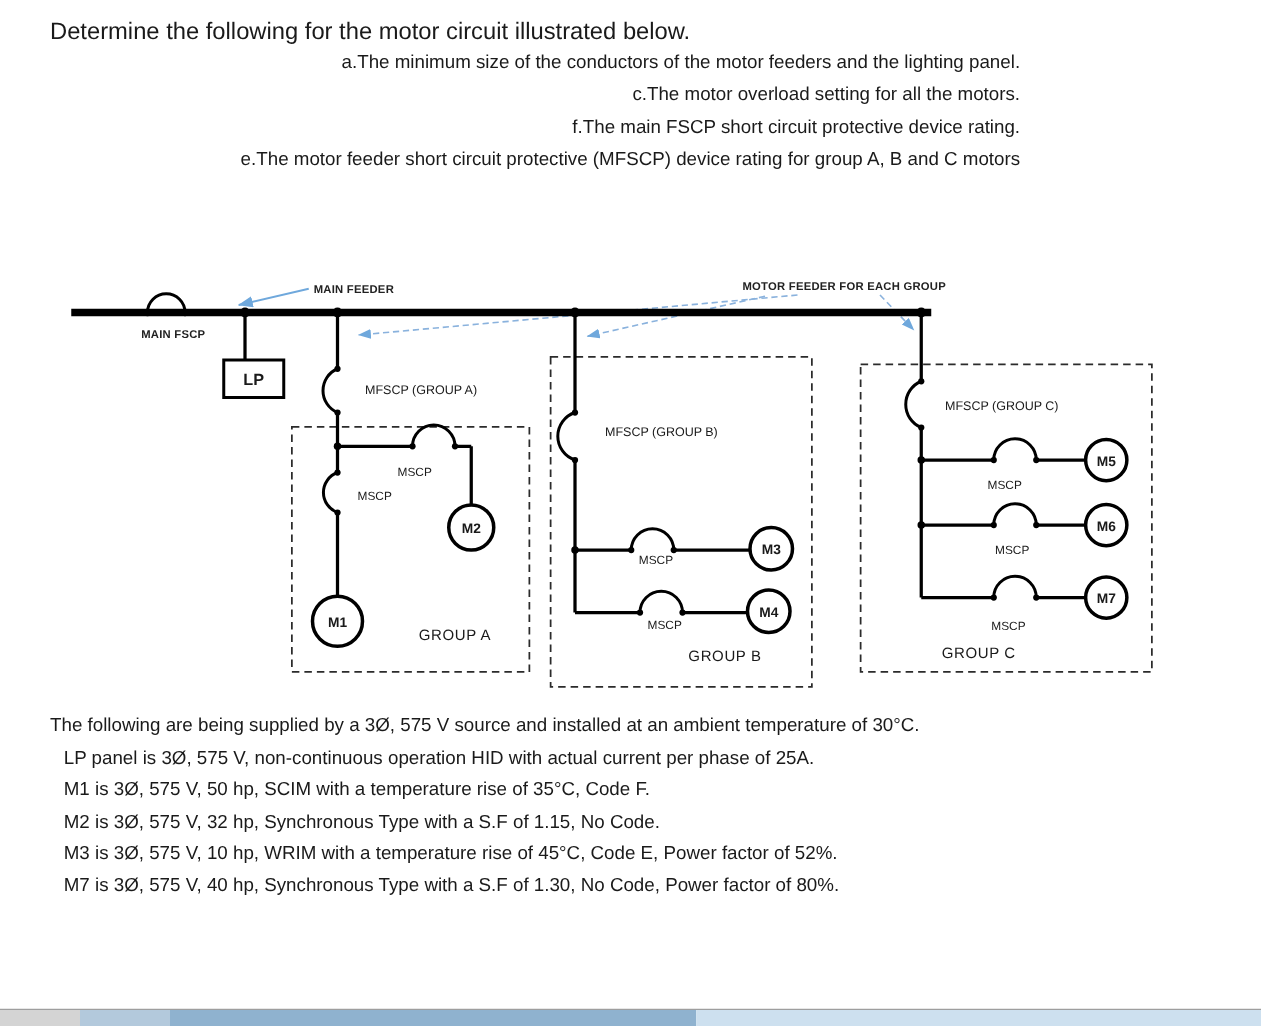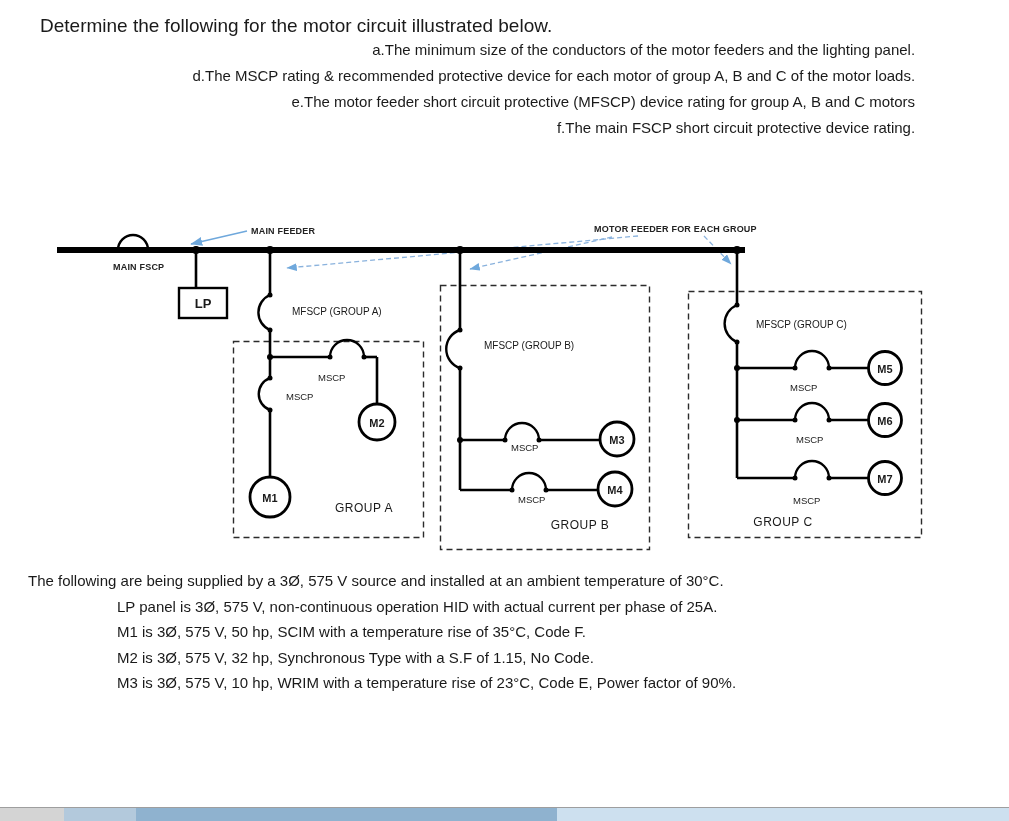--- a/index.html
+++ b/index.html
@@ -14,22 +14,22 @@
   }
   .intro {
     position: absolute; left: 40px; top: 15px;
     font-size: 19px; white-space: nowrap;
   }
   .items { position: absolute; left: 13px; top: 37px; text-align: right; }
   .item { height: 26px; line-height: 26px; white-space: nowrap; font-size: 15px; }
   .item .letter { display: inline-block; margin-left: 163px; width: 29px; }
   .item:nth-child(6) .letter { font-weight: bold; }
   .specs { position: absolute; left: 0; top: 568px; font-size: 15px; }
-  .specs .sintro { padding-left: 28px; line-height: 26px; white-space: nowrap; }
-  .specs .sline { padding-left: 117px; line-height: 25.4px; white-space: nowrap; }
+  .specs .sintro { padding-left: 40px; line-height: 26px; white-space: nowrap; }
+  .specs .sline { padding-left: 51px; line-height: 25.4px; white-space: nowrap; }
   svg.diagram { position: absolute; left: 0; top: 218px; }
   svg text { font-family: "Liberation Sans", sans-serif; fill: #1a1a1a; }
   .lbl  { font-size: 9px; font-weight: 600; letter-spacing: 0.2px; fill: #222; }
   .lbl2 { font-size: 10px; }
   .lbl3 { font-size: 9.5px; }
   .mlbl { font-size: 11px; font-weight: bold; }
   .lplbl { font-size: 13px; font-weight: bold; }
   .glbl { font-size: 12px; letter-spacing: 0.5px; }
   .wire { stroke: #000; stroke-width: 2.6; fill: none; }
   .bus  { stroke: #000; stroke-width: 6; fill: none; }
@@ -48,27 +48,27 @@
 </head>
 <body>
 
 <div class="intro">Determine the following for the motor circuit illustrated below.</div>
 
 <div class="items">
   <div class="item">
     <span class="letter">a.</span><span class="text">The minimum size of the conductors of the motor feeders and the lighting panel.</span>
   </div>
   <div class="item">
-    <span class="letter">d.</span><span class="text">The MSCP rating &amp; recommended protective device for each motor of group A, B and C of the motor loads.</span>
+    <span class="letter">c.</span><span class="text">The motor overload setting for all the motors.</span>
+  </div>
+  <div class="item">
+    <span class="letter">f.</span><span class="text">The main FSCP short circuit protective device rating.</span>
   </div>
   <div class="item">
     <span class="letter">e.</span><span class="text">The motor feeder short circuit protective (MFSCP) device rating for group A, B and C motors</span>
-  </div>
-  <div class="item">
-    <span class="letter">f.</span><span class="text">The main FSCP short circuit protective device rating.</span>
   </div>
 </div>
 
 <svg class="diagram" width="1009" height="352" viewBox="0 0 1009 352">
   <defs>
     <marker id="arrow" markerWidth="9" markerHeight="8" refX="7.5" refY="3" orient="auto">
       <path d="M0,0 L8,3 L0,6 Z" fill="#6fa8dc"></path>
     </marker>
   </defs>
 
@@ -190,21 +190,22 @@
     <circle cx="737" cy="150" r="3"></circle>
       <circle cx="737" cy="202" r="3"></circle>
   </g>
 </svg>
 
 <div class="specs">
   <div class="sintro">The following are being supplied by a 3Ø, 575 V source and installed at an ambient temperature of 30°C.</div>
   <div class="sline">LP panel is 3Ø, 575 V, non-continuous operation HID with actual current per phase of 25A.</div>
   <div class="sline">M1 is 3Ø, 575 V, 50 hp, SCIM with a temperature rise of 35°C, Code F.</div>
   <div class="sline">M2 is 3Ø, 575 V, 32 hp, Synchronous Type with a S.F of 1.15, No Code.</div>
-  <div class="sline">M3 is 3Ø, 575 V, 10 hp, WRIM with a temperature rise of 23°C, Code E, Power factor of 90%.</div>
+  <div class="sline">M3 is 3Ø, 575 V, 10 hp, WRIM with a temperature rise of 45°C, Code E, Power factor of 52%.</div>
+  <div class="sline">M7 is 3Ø, 575 V, 40 hp, Synchronous Type with a S.F of 1.30, No Code, Power factor of 80%.</div>
 </div>
 
 <div class="bottom-strip">
   <div class="seg seg-gray"></div>
   <div class="seg seg-blue1"></div>
   <div class="seg seg-blue2"></div>
   <div class="seg seg-blue3"></div>
 </div>
 
 </body></html>

